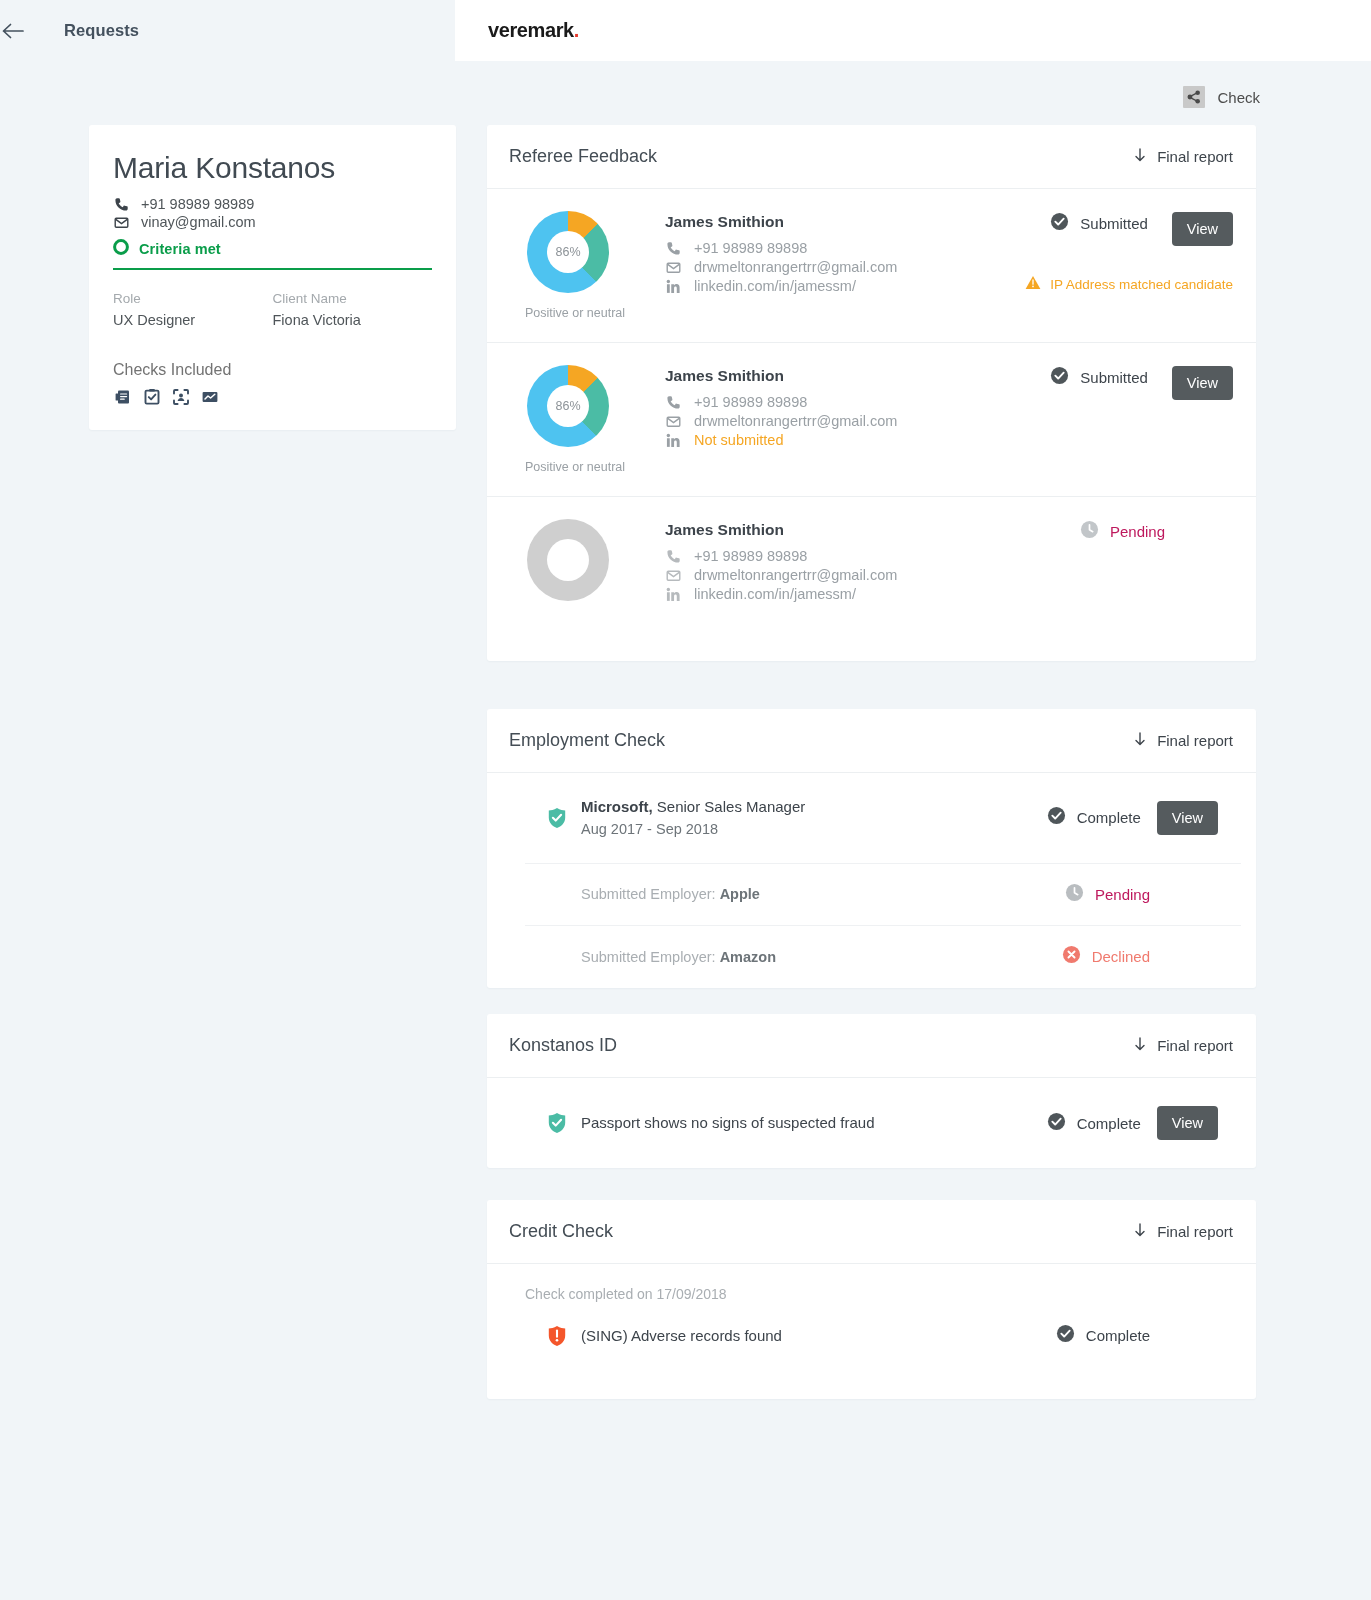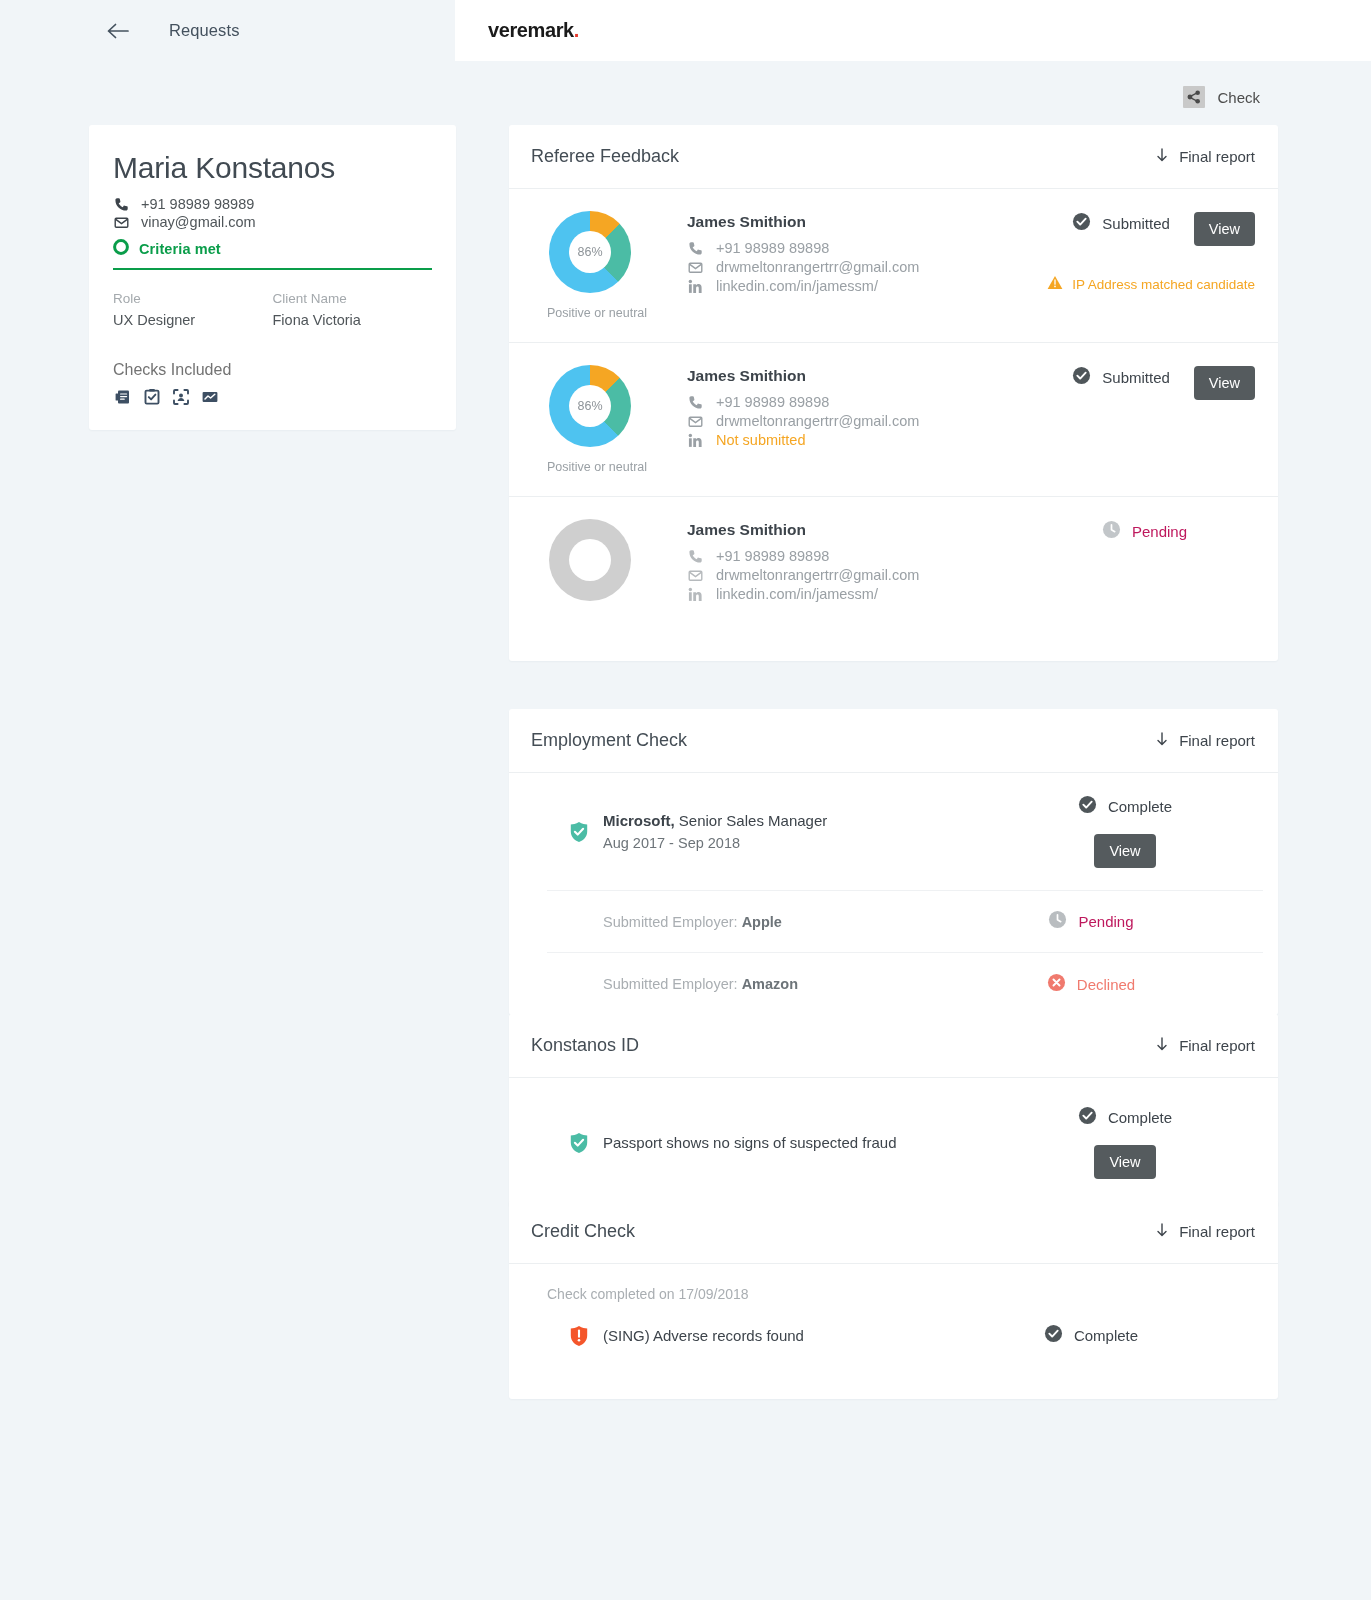--- a/index.html
+++ b/index.html
@@ -18,22 +18,22 @@
   .topbar {
     height: 61px;
     display: flex;
     align-items: stretch;
     background: #f1f5f8;
   }
   .topbar-left {
     width: 455px;
     display: flex;
     align-items: center;
-    padding-left: 105px;
     gap: 38px;
+    font-weight: bold;
   }
   .back-arrow {
     width: 26px; height: 26px;
     display: flex; align-items: center; justify-content: center;
     cursor: pointer;
   }
   .back-arrow svg { display: block; }
   .breadcrumb-label {
     font-size: 16.5px;
     color: #44515e;
@@ -117,21 +117,20 @@
   .check-ico { width: 19px; height: 19px; display:flex; align-items:center; justify-content:center; }
 
   
   .panel {
     position: absolute;
     left: 487px;
     width: 769px;
     background: #ffffff;
     border-radius: 3px;
     box-shadow: 0 1px 2px rgba(30,50,70,.04);
-    margin-left: 22px;
   }
   .panel-head {
     height: 64px;
     display: flex; align-items: center; justify-content: space-between;
     padding: 0 23px 0 22px;
     border-bottom: 1px solid #eceff1;
   }
   .panel-title { font-size: 18px; color: #444d55; font-weight: 400; }
   .final-report {
     display: flex; align-items: center; gap: 11px;
@@ -202,21 +201,21 @@
   .item-row.noborder { border-bottom: none; }
   .item-icon { width: 34px; flex-shrink: 0; display:flex; align-items:center; }
   .item-body { flex: 1; }
   .item-title { font-size: 15px; color: #3d444b; line-height: 1.55; }
   .item-title .bold { font-weight: 700; }
   .item-sub { font-size: 14.5px; color: #6d7479; line-height: 1.55; }
   .item-muted { font-size: 14.5px; color: #a9aeb2; }
   .item-muted .bold { font-weight: 700; color: #6d7479; }
   .item-status {
     width: 230px; flex-shrink: 0;
-    display: flex; align-items: center; justify-content: flex-end; gap: 16px; flex-direction: column;
+    display: flex; align-items: center; justify-content: flex-end; gap: 16px;
   }
   .note-line { font-size: 14px; color: #a9aeb2; padding: 22px 22px 0 38px; }
 </style>
 </head>
 <body>
 
 <div class="topbar">
   <div class="topbar-left">
     <div class="back-arrow">
       <svg width="24" height="18" viewBox="0 0 24 18">

